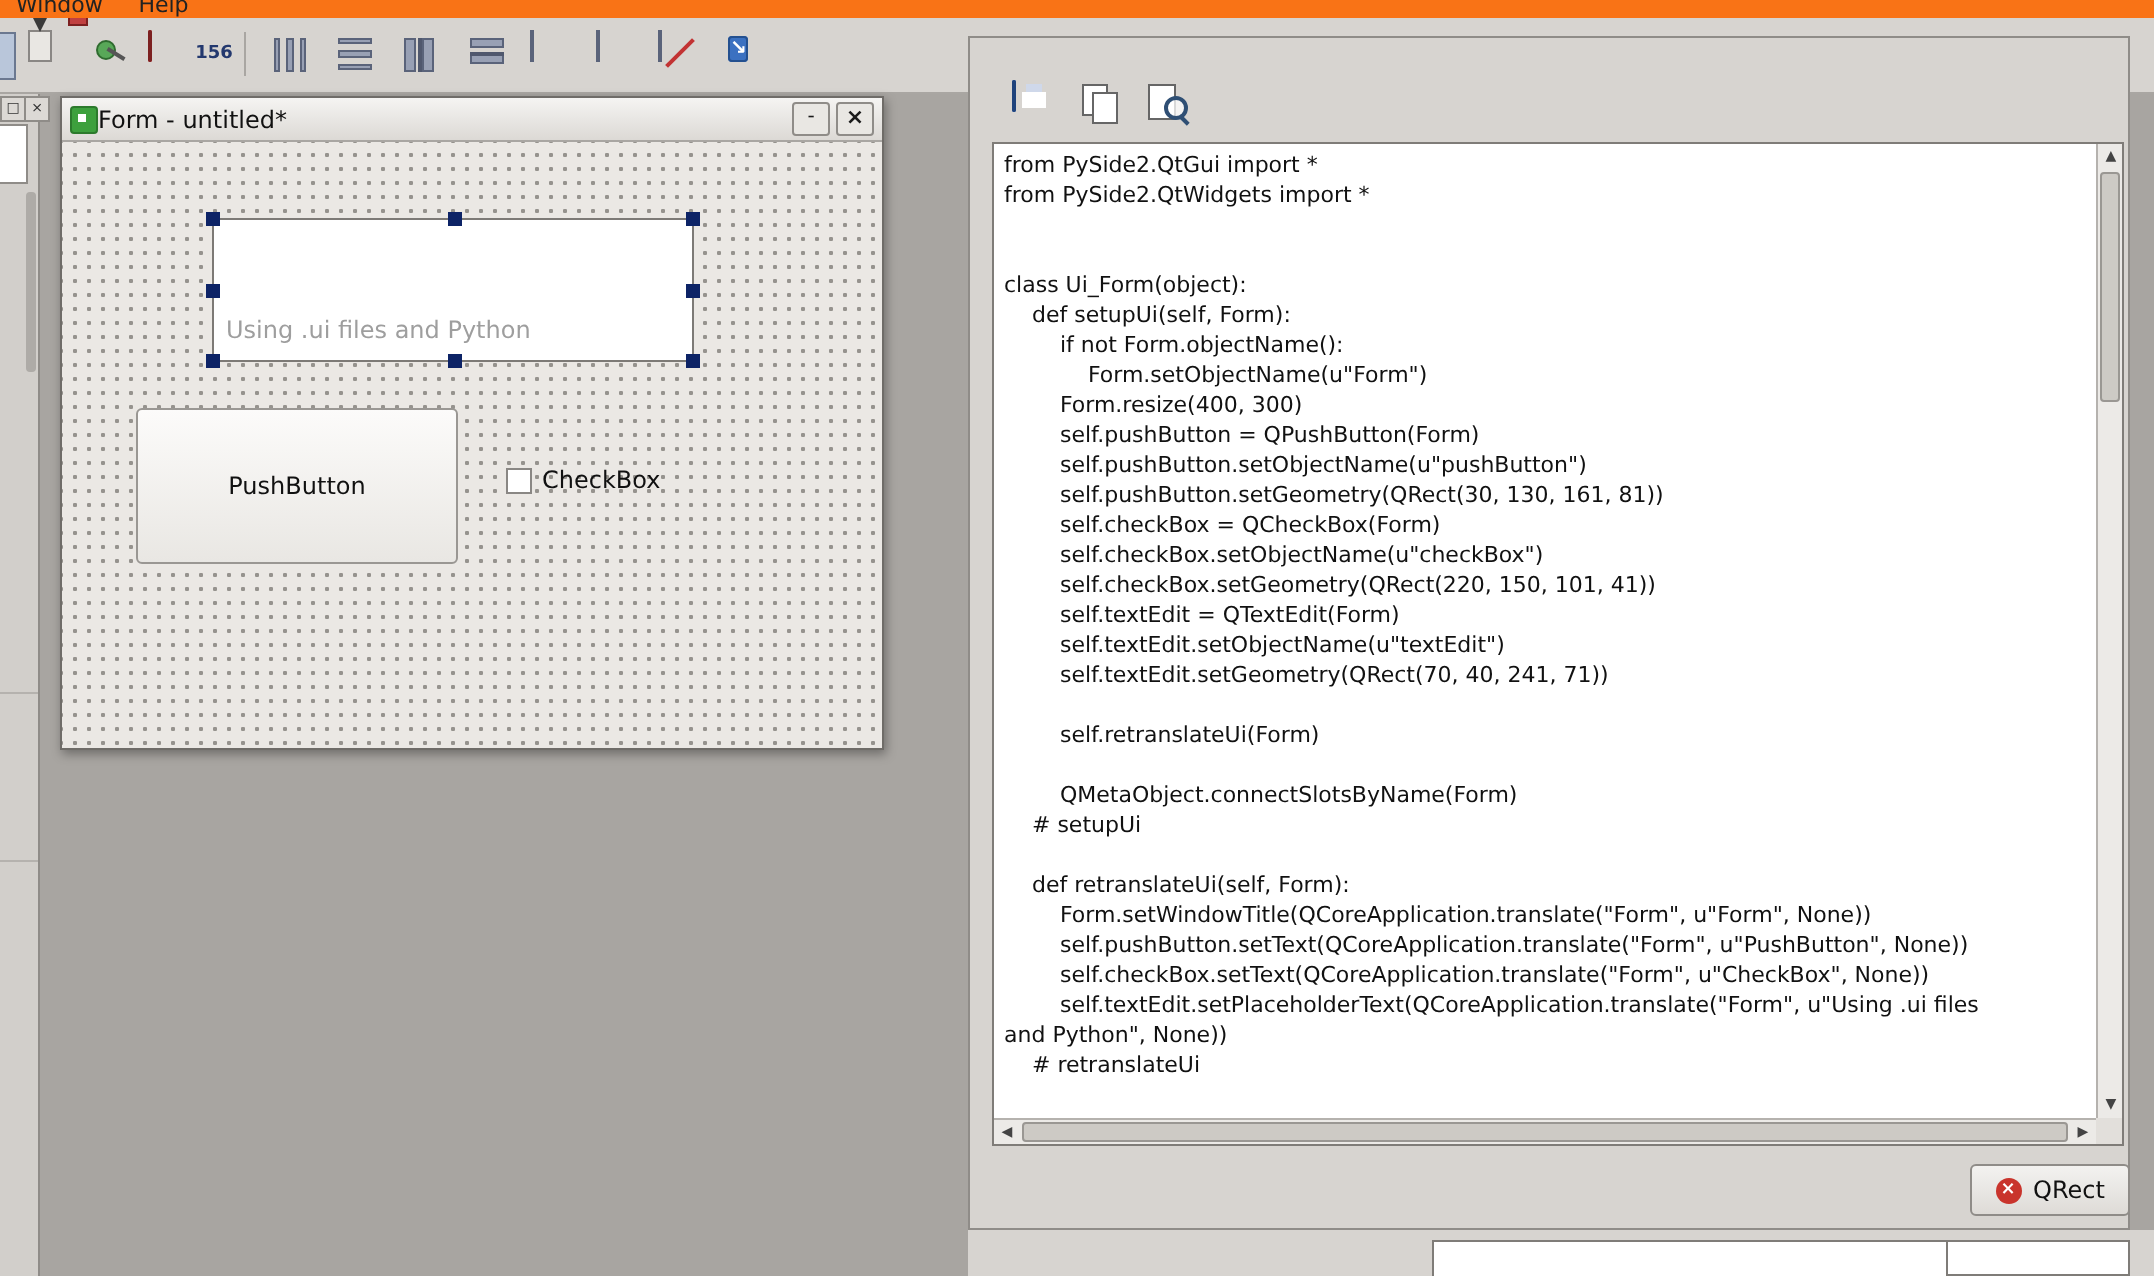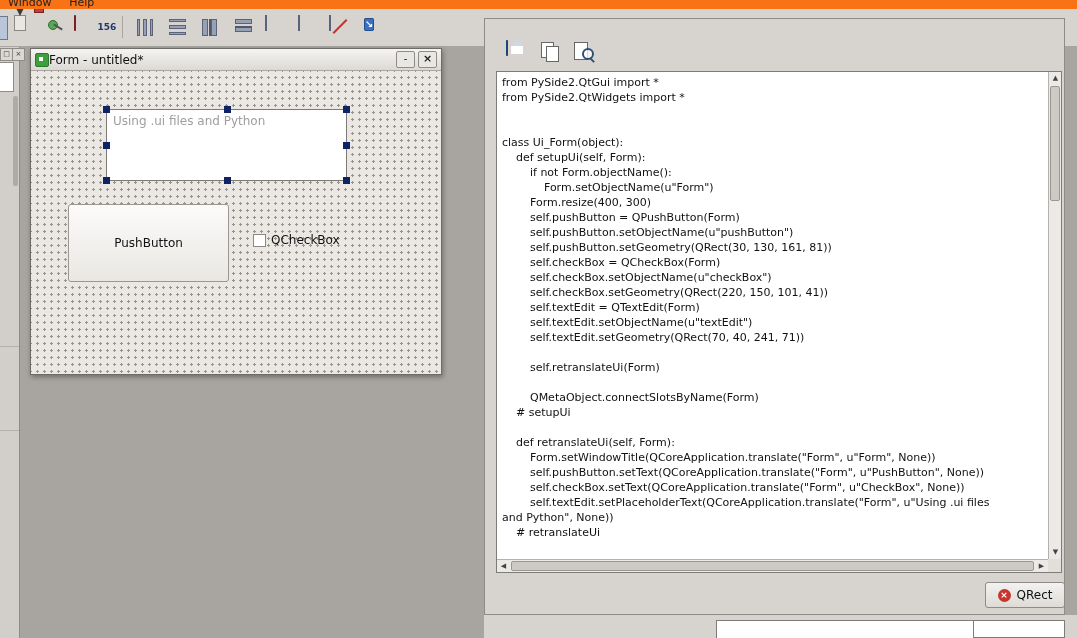--- a/index.html
+++ b/index.html
@@ -53,21 +53,21 @@
   .form-titlebar { height:22px; background:linear-gradient(#f5f4f2,#dcd9d5); border-bottom:1px solid #a9a6a2; display:flex; align-items:center; padding:0 4px; box-sizing:border-box; }
   .form-icon { width:12px; height:12px; background:#3da03d; border:1px solid #2c7a2c; border-radius:2px; position:relative; flex:0 0 auto; }
   .form-icon i { position:absolute; left:3px; top:3px; width:4px; height:4px; background:#fff; }
   .form-title { flex:1; text-align:left; font-size:12px; color:#111; }
   .tb-btn { width:17px; height:15px; background:#e9e7e3; border:1px solid #8f8c88; border-radius:2px; font-size:10px; line-height:13px; text-align:center; margin-left:3px; flex:0 0 auto; }
   .tb-btn.x { font-weight:bold; font-size:11px; }
   .form-body { position:absolute; left:0; right:0; top:22px; bottom:0; background-color:#ebe8e4;
     background-image: radial-gradient(circle, #96938e 1px, transparent 1.2px);
     background-size:7px 7px; background-position:3px 3px; }
   .textedit-widget { position:absolute; left:75px; top:38px; width:241px; height:72px; background:#fff; border:1px solid #7d7a76; box-sizing:border-box; }
-  .placeholder-text { color:#9e9e9e; font-size:12px; padding:4px 6px; }
+  .placeholder-text { color:#9e9e9e; font-size:12px; padding:4px 6px;margin-top:44px; }
   .handle { position:absolute; width:7px; height:7px; background:#0d2366; }
   .h-tl { left:-4px; top:-4px; }      .h-tc { left:calc(50% - 3px); top:-4px; }      .h-tr { right:-4px; top:-4px; }
   .h-ml { left:-4px; top:calc(50% - 3px); }                                          .h-mr { right:-4px; top:calc(50% - 3px); }
   .h-bl { left:-4px; bottom:-4px; }   .h-bc { left:calc(50% - 3px); bottom:-4px; }   .h-br { right:-4px; bottom:-4px; }
   .pushbutton-widget { position:absolute; left:37px; top:133px; width:159px; height:76px; background:linear-gradient(#fcfbfa,#e9e7e3); border:1px solid #9a9793; border-radius:3px; display:flex; align-items:center; justify-content:center; font-size:12px; color:#111; }
   .checkbox-widget { position:absolute; left:222px; top:160px; height:18px; display:flex; align-items:center; gap:5px; font-size:12px; color:#111; }
   .checkbox-box { width:13px; height:13px; background:#fff; border:1px solid #8a8784; box-sizing:border-box; }
   
   .code-dialog { position:absolute; left:484px; top:18px; width:581px; height:597px; background:#d7d4d0; border:1px solid #8f8c88; box-sizing:border-box; z-index:7; }
   .dlg-icon { position:absolute; width:22px; height:22px; }
@@ -174,21 +174,21 @@
         <span class="handle h-mr"></span>
         <span class="handle h-bl"></span>
         <span class="handle h-bc"></span>
         <span class="handle h-br"></span>
       </div>
       <div class="pushbutton-widget">
         <span>PushButton</span>
       </div>
       <div class="checkbox-widget">
         <span class="checkbox-box"></span>
-        <span>QCheckBox</span>
+        <span>CheckBox</span>
       </div>
     </div>
   </div>
 
   <div class="code-dialog">
     <span class="dlg-icon" style="left:21px; top:22px;">
       <span class="floppy"><span class="shutter"></span><span class="flabel"></span></span>
     </span>
     <span class="dlg-icon" style="left:54px; top:22px;">
       <span class="pg back"></span>

